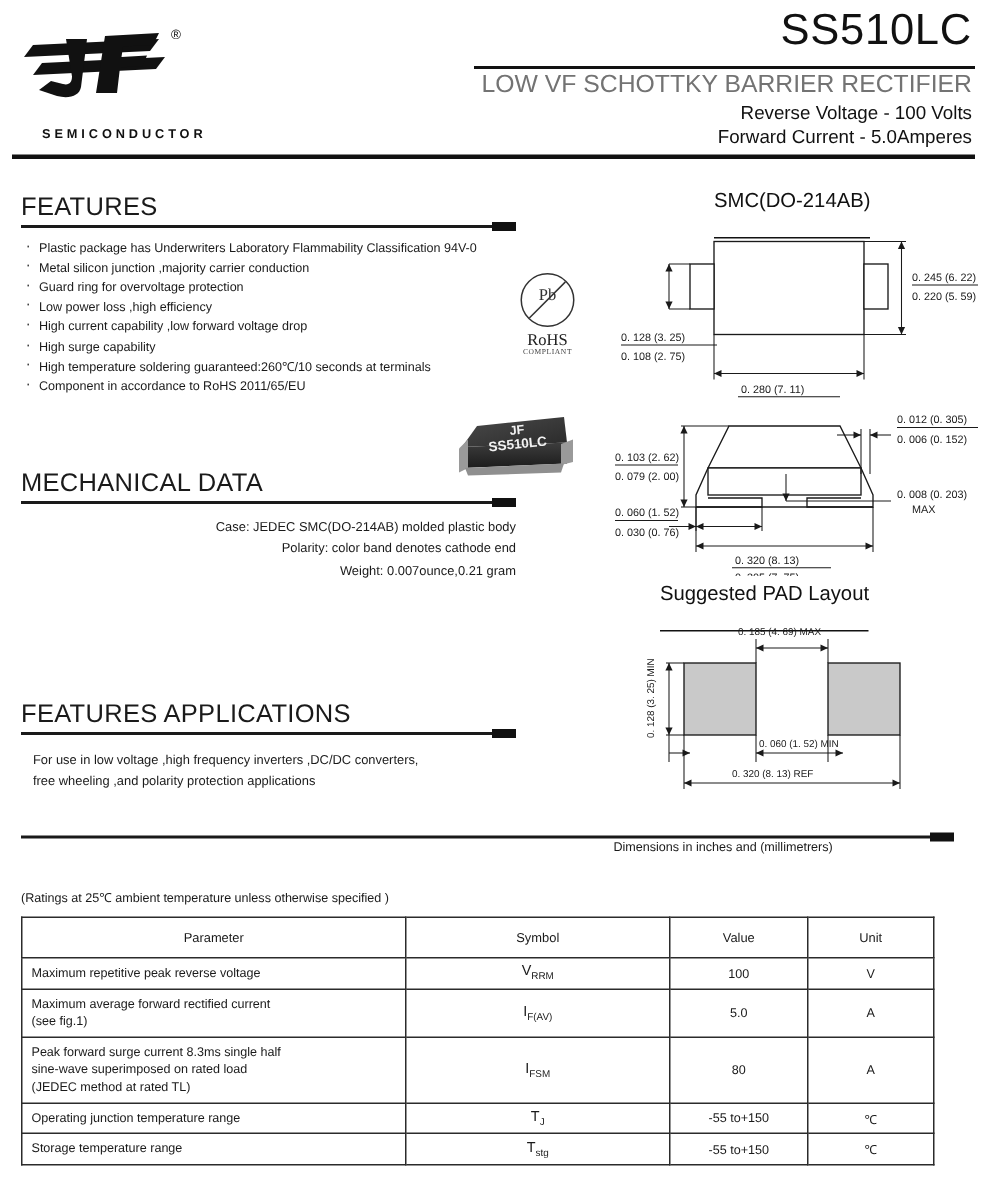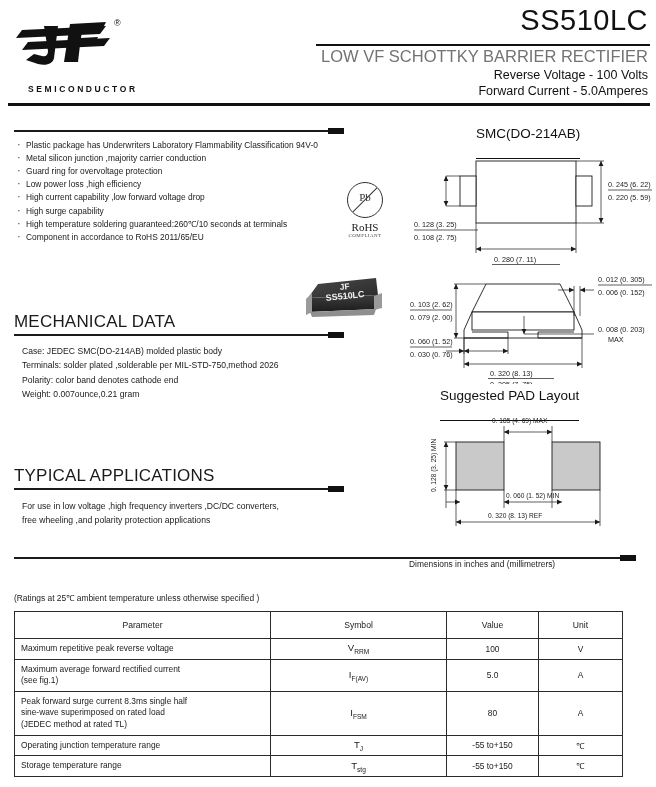--- a/index.html
+++ b/index.html
@@ -189,20 +189,21 @@
   #mech { left: 14px; top: 312px; width: 330px; }
   .mech-lines {
     margin-top: 8px;
   }
   .mech-lines div {
     font-size: 8.6px;
     line-height: 14.5px;
     color: #1a1a1a;
     padding-left: 8px;
     white-space: nowrap;
+    text-align: right;
   }
 
   
   #apps { left: 14px; top: 466px; width: 330px; }
   .apps-lines { margin-top: 9px; }
   .apps-lines div {
     font-size: 8.6px;
     line-height: 14px;
     color: #1a1a1a;
     padding-left: 8px;
@@ -308,20 +309,21 @@
 
     <div class="part-no">SS510LC</div>
     <div class="hdr-rule1"></div>
     <div class="hdr-title">LOW VF SCHOTTKY BARRIER RECTIFIER</div>
     <div class="hdr-line l1">Reverse Voltage - 100 Volts</div>
     <div class="hdr-line l2">Forward Current - 5.0Amperes</div>
     <div class="hdr-rule2"></div>
   </div>
 
   <div class="sec" id="features">
+    <div class="sec-title">FEATURES</div>
     <div class="sec-rule"></div>
     <ul class="feat-list">
       <li>Plastic package has Underwriters Laboratory Flammability Classification 94V-0</li>
       <li>Metal silicon junction ,majority carrier conduction</li>
       <li>Guard ring for overvoltage protection</li>
       <li>Low power loss ,high efficiency</li>
       <li>High current capability ,low forward voltage drop</li>
       <li>High surge capability</li>
       <li>High temperature soldering guaranteed:260℃/10 seconds at terminals</li>
       <li>Component in accordance to RoHS 2011/65/EU</li>
@@ -359,28 +361,27 @@
         <text x="22" y="33" font-size="9" transform="rotate(-6 22 33)">SS510LC</text>
       </g>
     </svg>
   </div>
 
   <div class="sec" id="mech">
     <div class="sec-title">MECHANICAL DATA</div>
     <div class="sec-rule"></div>
     <div class="mech-lines">
       <div>Case: JEDEC SMC(DO-214AB)  molded plastic body</div>
-      <div>Terminals: solder plated ,solderable per MIL-STD-750,method 2026</div>
       <div>Polarity: color band denotes cathode end</div>
       <div>Weight: 0.007ounce,0.21 gram</div>
     </div>
   </div>
 
   <div class="sec" id="apps">
-    <div class="sec-title">TYPICAL  APPLICATIONS</div>
+    <div class="sec-title">FEATURES  APPLICATIONS</div>
     <div class="sec-rule"></div>
     <div class="apps-lines">
       <div>For use in low voltage ,high frequency inverters ,DC/DC converters,</div>
       <div>free wheeling ,and polarity protection applications</div>
     </div>
   </div>
 
   <div class="draw-title" style="left:476px; top:126px;">SMC(DO-214AB)</div>
 
   <div class="svgbox" style="left:408px; top:145px;">

